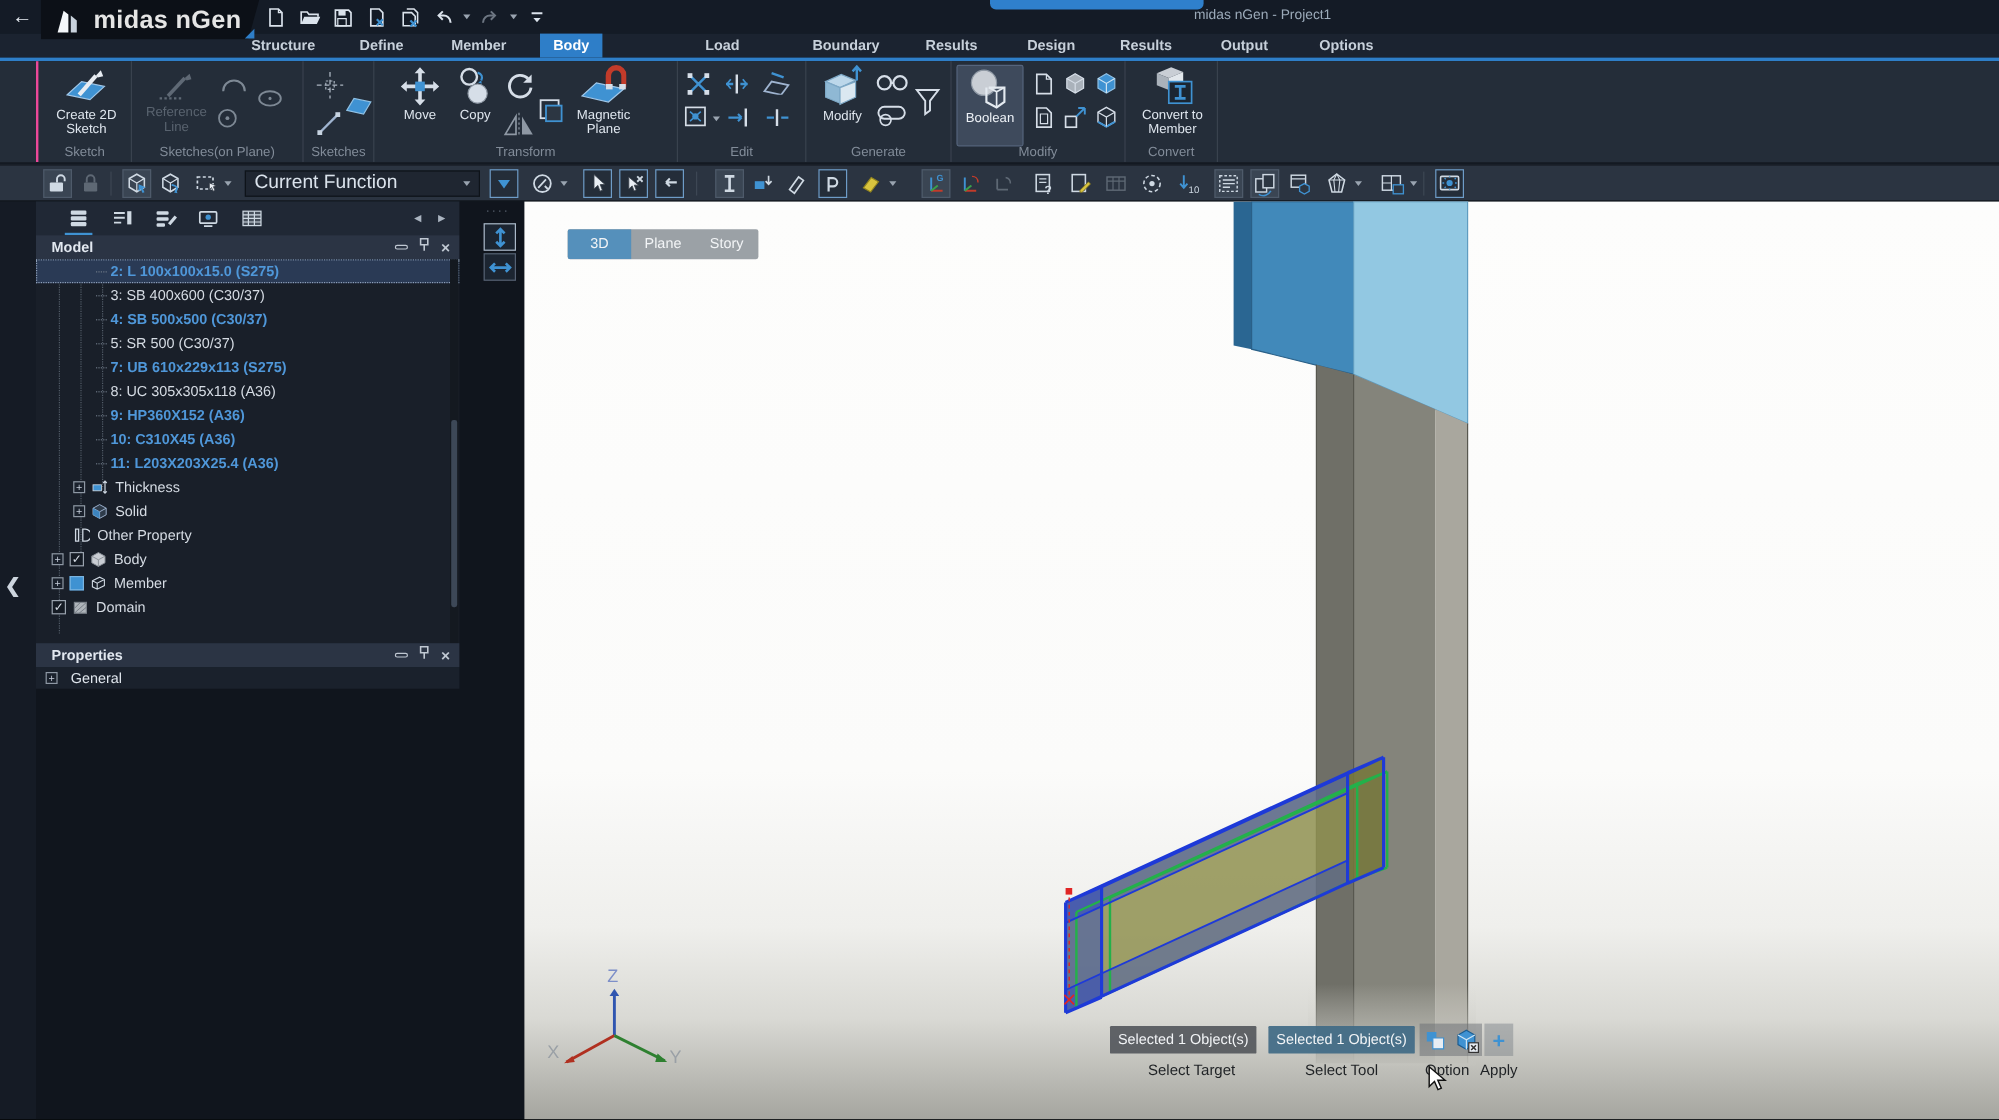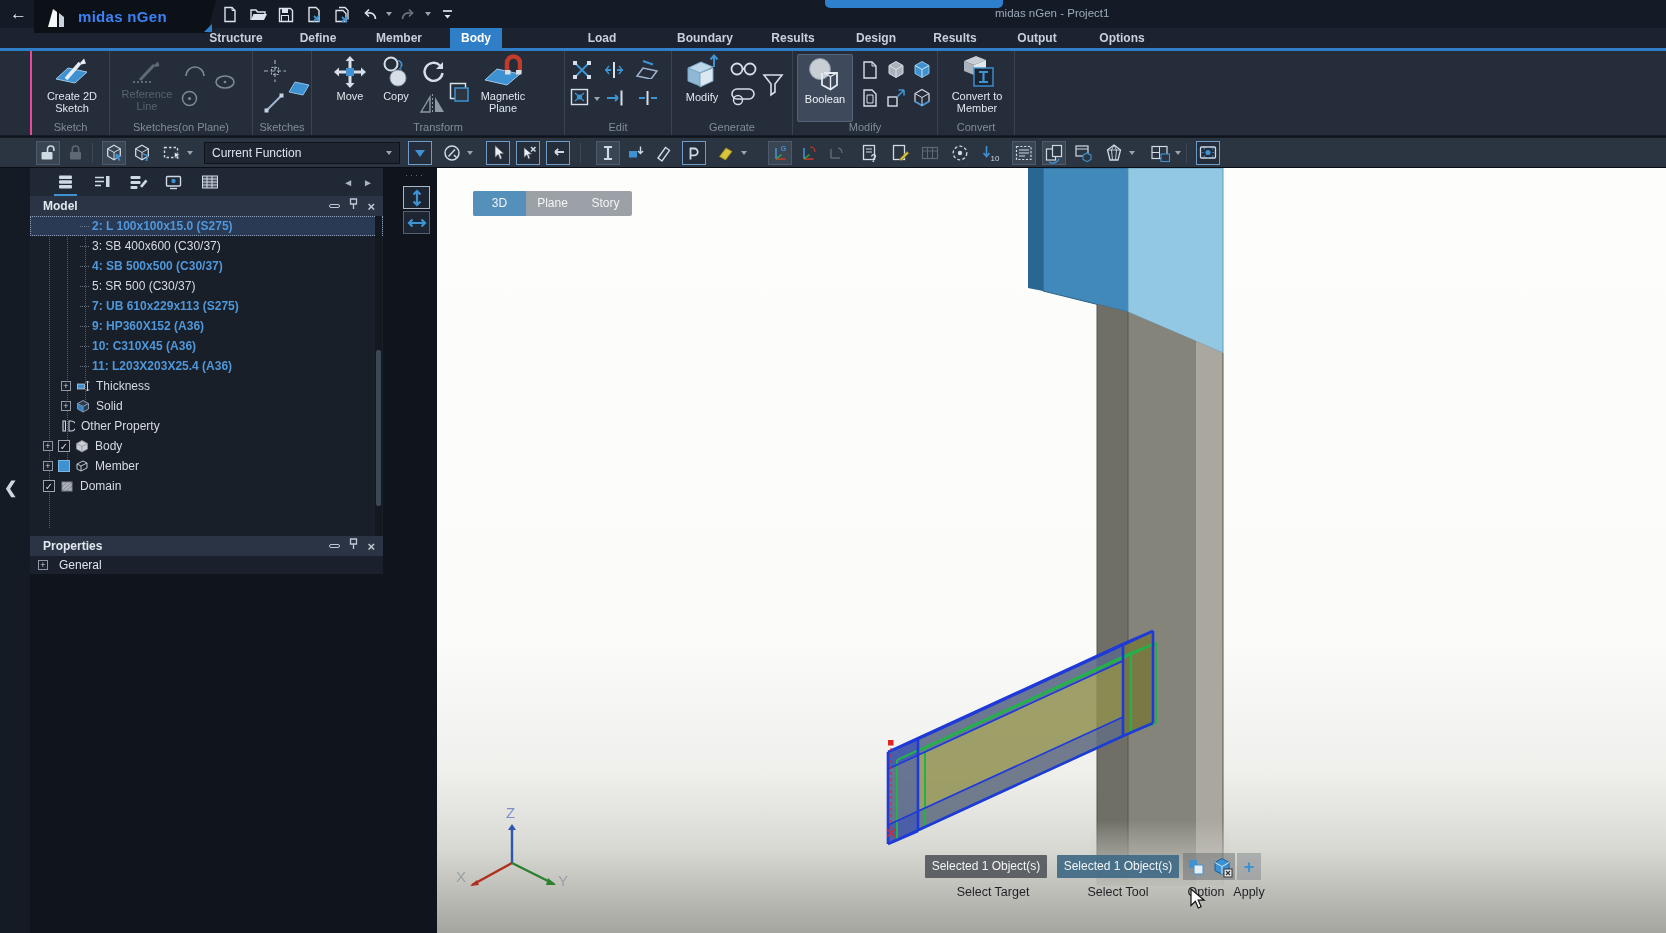--- a/index.html
+++ b/index.html
@@ -4,21 +4,21 @@
 <style>
 *{margin:0;padding:0;box-sizing:border-box}
 html,body{background:#000}
 body{font-family:"Liberation Sans",sans-serif}
 #app{position:relative;width:1666px;height:933px;background:#10151d;overflow:hidden;color:#d6dee8}
 
 
 .titlebar{position:absolute;left:0;top:0;width:100%;height:28px;background:#141b26}
 .back{position:absolute;left:10px;top:4px;font-size:17px;color:#e8edf3;z-index:3}
 .logo{position:absolute;left:34px;top:0;height:33px;width:182px;background:#0c1017;display:flex;align-items:center;gap:8px;padding-left:10px;z-index:2;clip-path:polygon(0 0,100% 0,95% 100%,0 100%)}
-.logo-text{font-size:15px;font-weight:bold;color:#3b82f6;letter-spacing:.3px}
+.logo-text{font-size:21px;font-weight:bold;color:#e5e5e5;letter-spacing:.3px}
 .logo-tri{position:absolute;left:204px;top:24px;width:0;height:0;border-left:8px solid transparent;border-bottom:8px solid #2e7ec8;z-index:3}
 .qat{position:absolute;left:218px;top:2px;display:flex;gap:5px;align-items:center;z-index:1}
 .qi{width:23px;height:24px;display:flex;align-items:center;justify-content:center}
 .qi svg{width:19px;height:19px}
 .caret{width:0;height:0;border-left:3.5px solid transparent;border-right:3.5px solid transparent;border-top:4px solid #9aa4b0;display:inline-block}
 .pill{position:absolute;left:825px;top:0;width:178px;height:8px;background:#2f80cc;border-radius:0 0 5px 5px}
 .wtitle{position:absolute;left:995px;top:7px;font-size:11.5px;color:#9cabba}
 
 
 .tabrow{position:absolute;left:0;top:28px;width:100%;height:20px;background:#1b2330}
@@ -39,21 +39,21 @@
 
 
 .toolbar2{position:absolute;left:0;top:137px;width:100%;height:31px;background:#2b3441;border-top:1px solid #141a22;border-bottom:1px solid #0b0f15}
 .tbi{position:absolute;top:3px;width:24px;height:24px;display:flex;align-items:center;justify-content:center;color:#cfd9e3}
 .tbi svg{width:22px;height:22px}
 .tbi.act{background:#3a4553;border:1px solid #4e5a6a}
 .tbi.box{border:1px solid #6e9cc8;background:#242d39}
 .tbi.dis{color:#5e6874}
 .tbsep{position:absolute;top:5px;width:1px;height:20px;background:#3d4754}
 .tbcaret{position:absolute;top:13px}
-.combo{position:absolute;left:204px;top:4px;width:196px;height:22px;background:#1f2631;border:1px solid #0e1319;display:flex;align-items:center;padding:0 7px;font-size:12px;color:#dbe3ec}
+.combo{position:absolute;left:204px;top:4px;width:196px;height:22px;background:#1f2631;border:1px solid #0e1319;display:flex;align-items:center;padding:0 7px;font-size:16px;color:#dbe3ec}
 .combo .caret{margin-left:auto}
 
 
 .leftstrip{position:absolute;left:0;top:168px;width:30px;bottom:0;background:#151b25}
 .collapse{position:absolute;left:4px;top:310px;color:#cdd5de;font-size:16px;font-weight:bold}
 .panel{position:absolute;left:30px;top:168px;width:353px;bottom:0;background:#1a212c}
 .ptabs{position:absolute;left:0;top:0;width:100%;height:28px;background:#202835;display:flex;align-items:center;padding-left:22px;gap:9px}
 .ptab{width:27px;height:25px;display:flex;align-items:center;justify-content:center;color:#cfd9e3;position:relative}
 .ptab svg{width:20px;height:18px}
 .ptab.active:after{content:"";position:absolute;left:2px;right:2px;bottom:-1px;height:2px;background:#3f92d2}
@@ -665,20 +665,24 @@
           <span class="tlab">4: SB 500x500 (C30/37)</span>
         </div>
         <div class="trow lvl3">
           <span class="tconn"></span>
           <span class="tlab">5: SR 500 (C30/37)</span>
         </div>
         <div class="trow lvl3 blue">
           <span class="tconn"></span>
           <span class="tlab">7: UB 610x229x113 (S275)</span>
         </div>
+        <div class="trow lvl3">
+          <span class="tconn"></span>
+          <span class="tlab">8: UC 305x305x118 (A36)</span>
+        </div>
         <div class="trow lvl3 blue">
           <span class="tconn"></span>
           <span class="tlab">9: HP360X152 (A36)</span>
         </div>
         <div class="trow lvl3 blue">
           <span class="tconn"></span>
           <span class="tlab">10: C310X45 (A36)</span>
         </div>
         <div class="trow lvl3 blue">
           <span class="tconn"></span>

